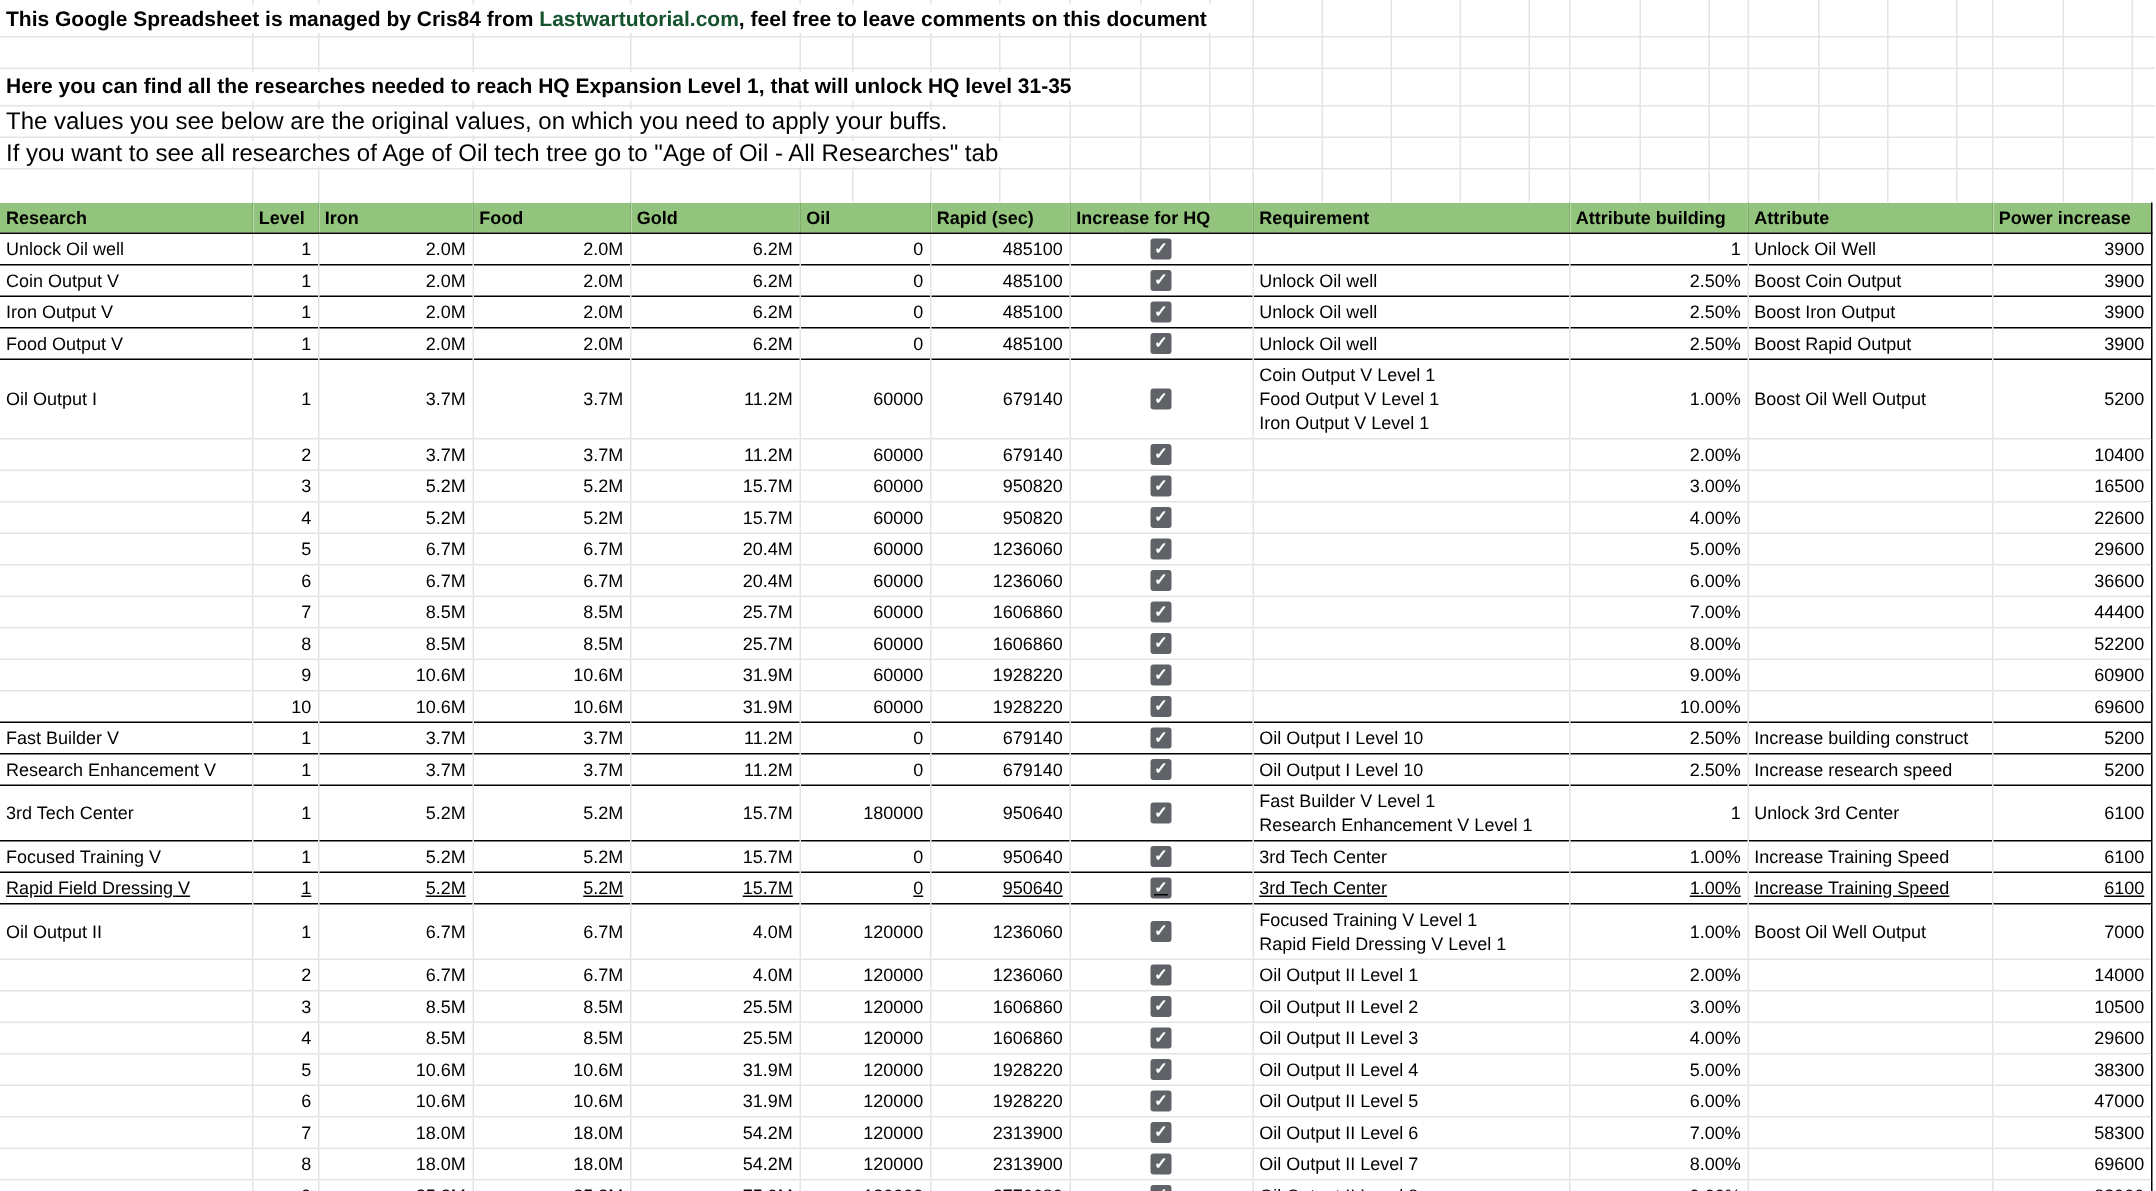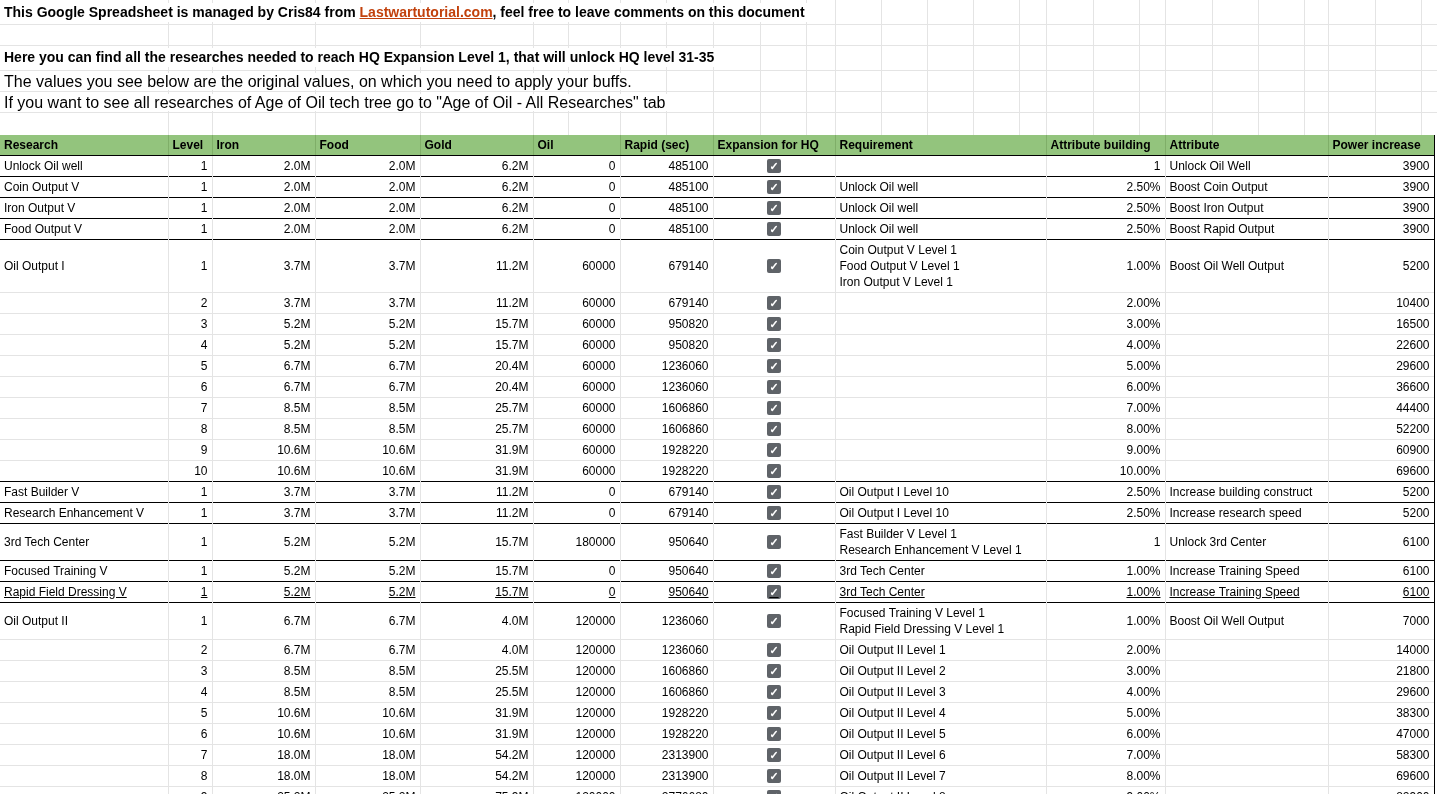--- a/index.html
+++ b/index.html
@@ -9,21 +9,21 @@
   .sheet { position:relative; width:1437px; height:794px; overflow:hidden; background:#fff; }
 
   
   .top-area { position:absolute; top:0; left:0; width:1437px; height:135px; overflow:hidden; }
   .vline { position:absolute; top:0; width:1px; height:135px; background:#e4e4e4; }
   .hline { position:absolute; left:0; width:1437px; height:1px; background:#e4e4e4; }
   .note { position:absolute; left:0; white-space:nowrap; z-index:2; }
   .note-inner { display:inline-block; background:#fff; padding:0 5px 0 4px; }
   .n-bold { font-size:14px; font-weight:bold; line-height:19px; }
   .n-reg  { font-size:16px; line-height:17px; }
-  a.link { color:#c2410c; text-decoration:underline; cursor:pointer; }
+  a.link { color:#14532d; cursor:pointer; }
 
   
   table.grid { position:absolute; top:135px; left:0; width:1434px;
                border-collapse:collapse; table-layout:fixed; font-size:12px; }
   .grid th { background:#93c47d; font-weight:bold; text-align:left; padding:0 4px;
              height:20px; border-right:1px solid #7fae68; border-bottom:1px solid #000;
              white-space:nowrap; overflow:hidden; }
   .grid td { padding:0 4px; border-right:1px solid #e4e4e4; border-top:1px solid #e4e4e4;
              white-space:nowrap; overflow:hidden; vertical-align:middle; height:21px; }
   .grid tr.section > td { border-top:1px solid #000; }
@@ -104,21 +104,21 @@
     </colgroup>
     <thead>
       <tr>
         <th>Research</th>
         <th>Level</th>
         <th>Iron</th>
         <th>Food</th>
         <th>Gold</th>
         <th>Oil</th>
         <th>Rapid (sec)</th>
-        <th>Expansion for HQ</th>
+        <th>Increase for HQ</th>
         <th>Requirement</th>
         <th>Attribute building</th>
         <th>Attribute</th>
         <th>Power increase</th>
       </tr>
     </thead>
     <tbody>
         <tr class="section" style="height: 21px;">
           <td>Unlock Oil well</td>
           <td class="r">1</td>
@@ -466,21 +466,21 @@
           <td class="r">8.5M</td>
           <td class="r">25.5M</td>
           <td class="r">120000</td>
           <td class="r">1606860</td>
           <td class="c">
             <div class="cb">✓</div>
           </td>
           <td class="req">Oil Output II Level 2</td>
           <td class="r">3.00%</td>
           <td></td>
-          <td class="r">21800</td>
+          <td class="r">10500</td>
         </tr>
         <tr style="height: 21px;">
           <td></td>
           <td class="r">4</td>
           <td class="r">8.5M</td>
           <td class="r">8.5M</td>
           <td class="r">25.5M</td>
           <td class="r">120000</td>
           <td class="r">1606860</td>
           <td class="c">

